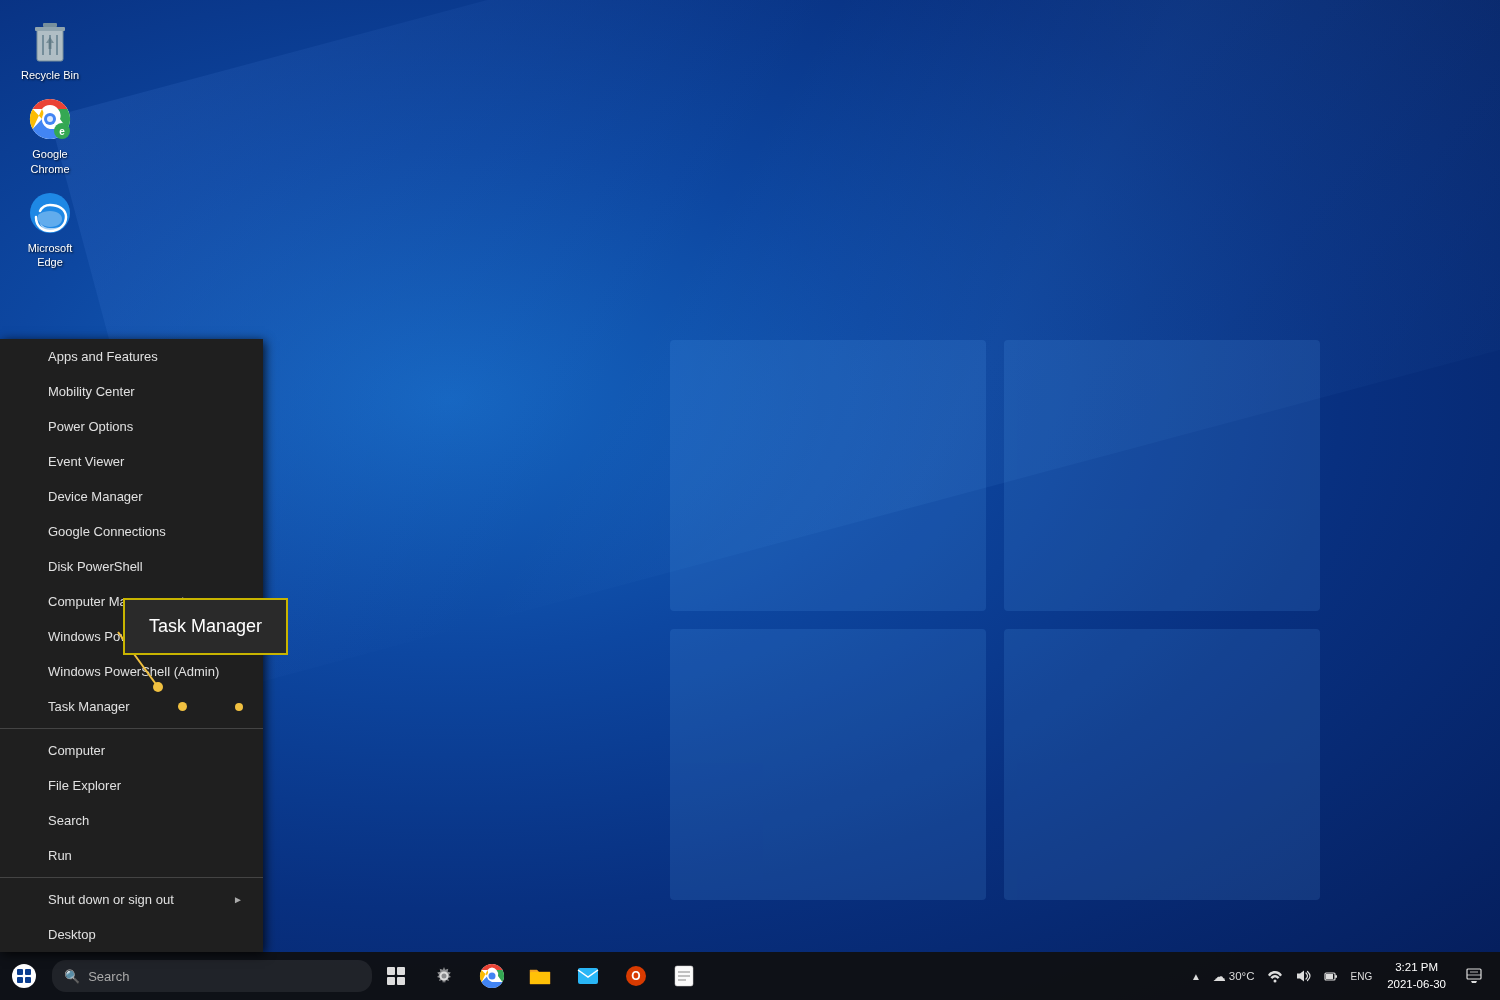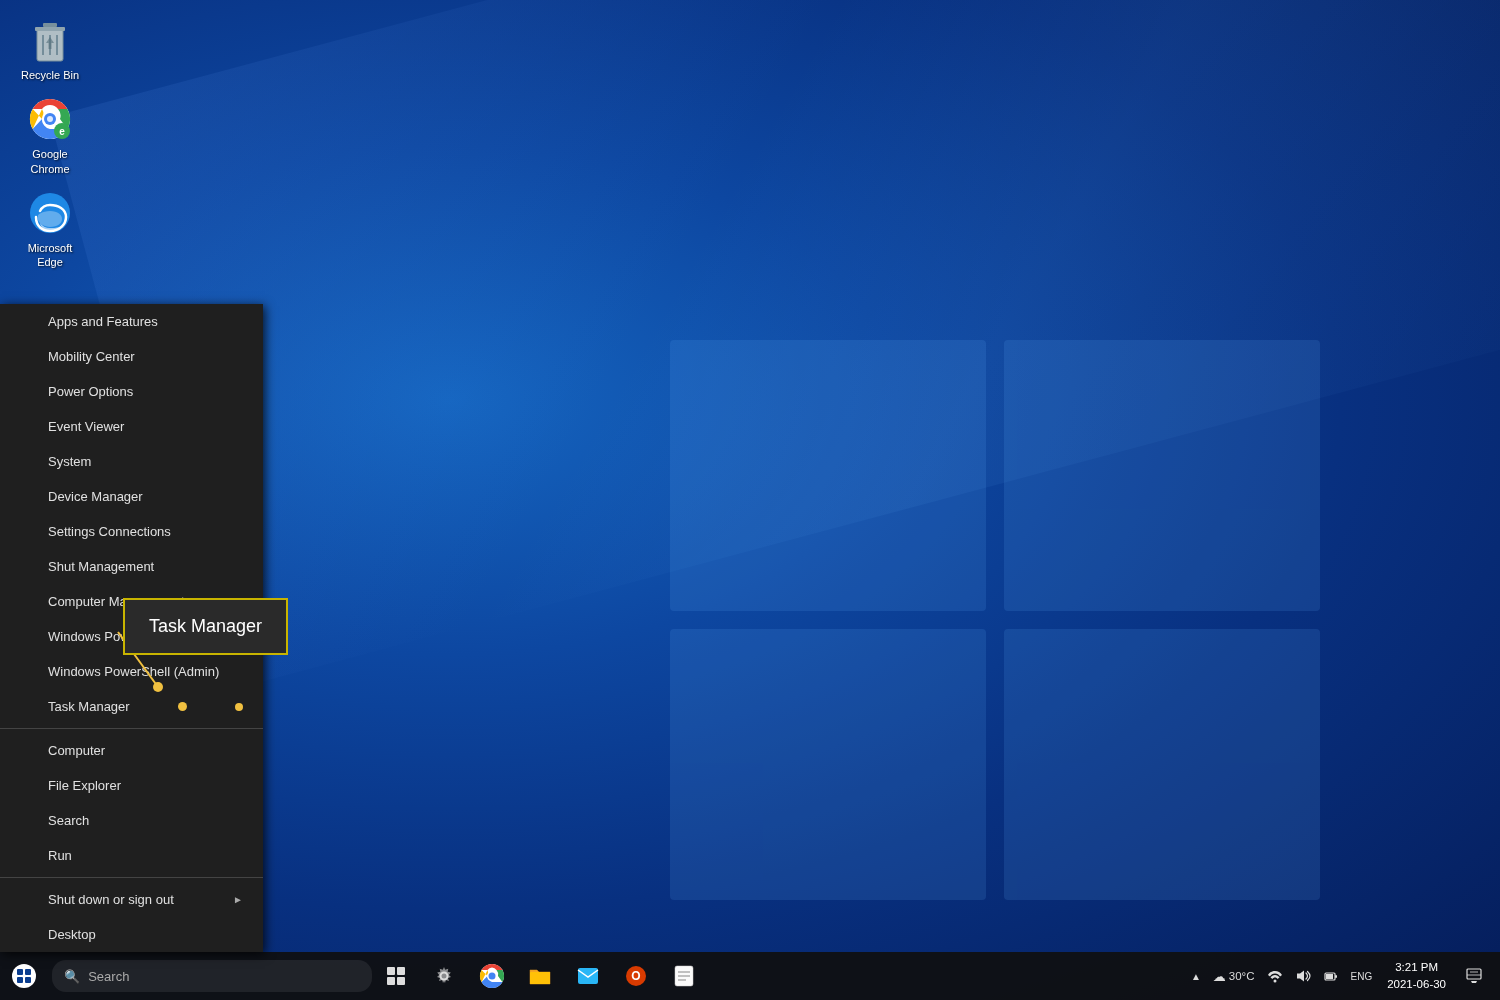--- a/index.html
+++ b/index.html
@@ -356,30 +356,27 @@
     <div class="menu-item">
       <span>Mobility Center</span>
     </div>
     <div class="menu-item">
       <span>Power Options</span>
     </div>
     <div class="menu-item">
       <span>Event Viewer</span>
     </div>
     <div class="menu-item">
-      <span>System</span>
-    </div>
-    <div class="menu-item">
       <span>Device Manager</span>
     </div>
     <div class="menu-item">
-      <span>Settings Connections</span>
-    </div>
-    <div class="menu-item">
-      <span>Shut Management</span>
+      <span>Google Connections</span>
+    </div>
+    <div class="menu-item">
+      <span>Disk PowerShell</span>
     </div>
     <div class="menu-item">
       <span>Computer Management</span>
     </div>
     <div class="menu-item">
       <span>Windows PowerShell</span>
     </div>
     <div class="menu-item">
       <span>Windows PowerShell (Admin)</span>
     </div>

